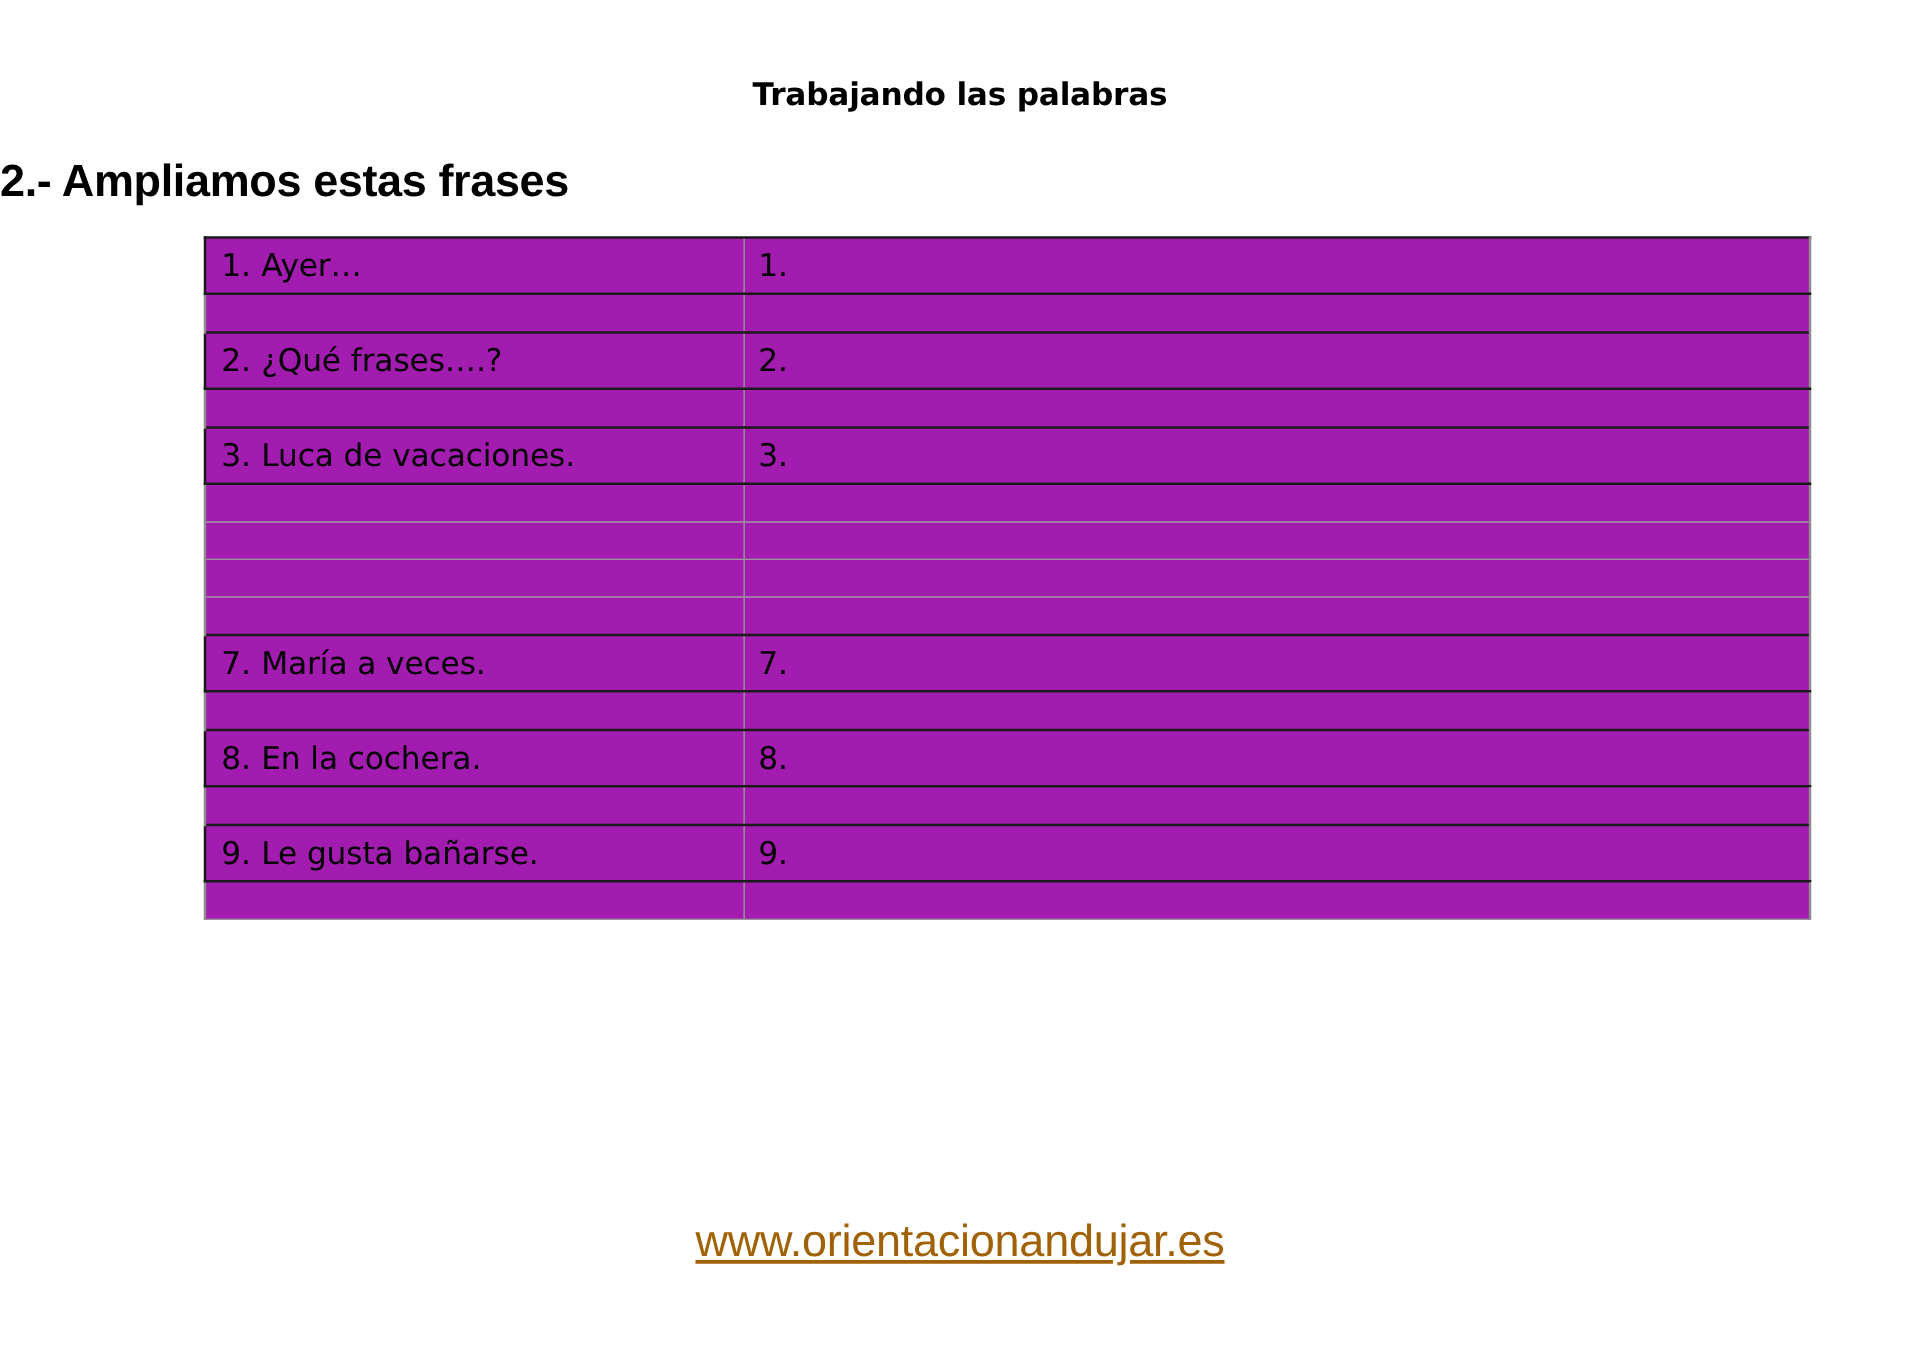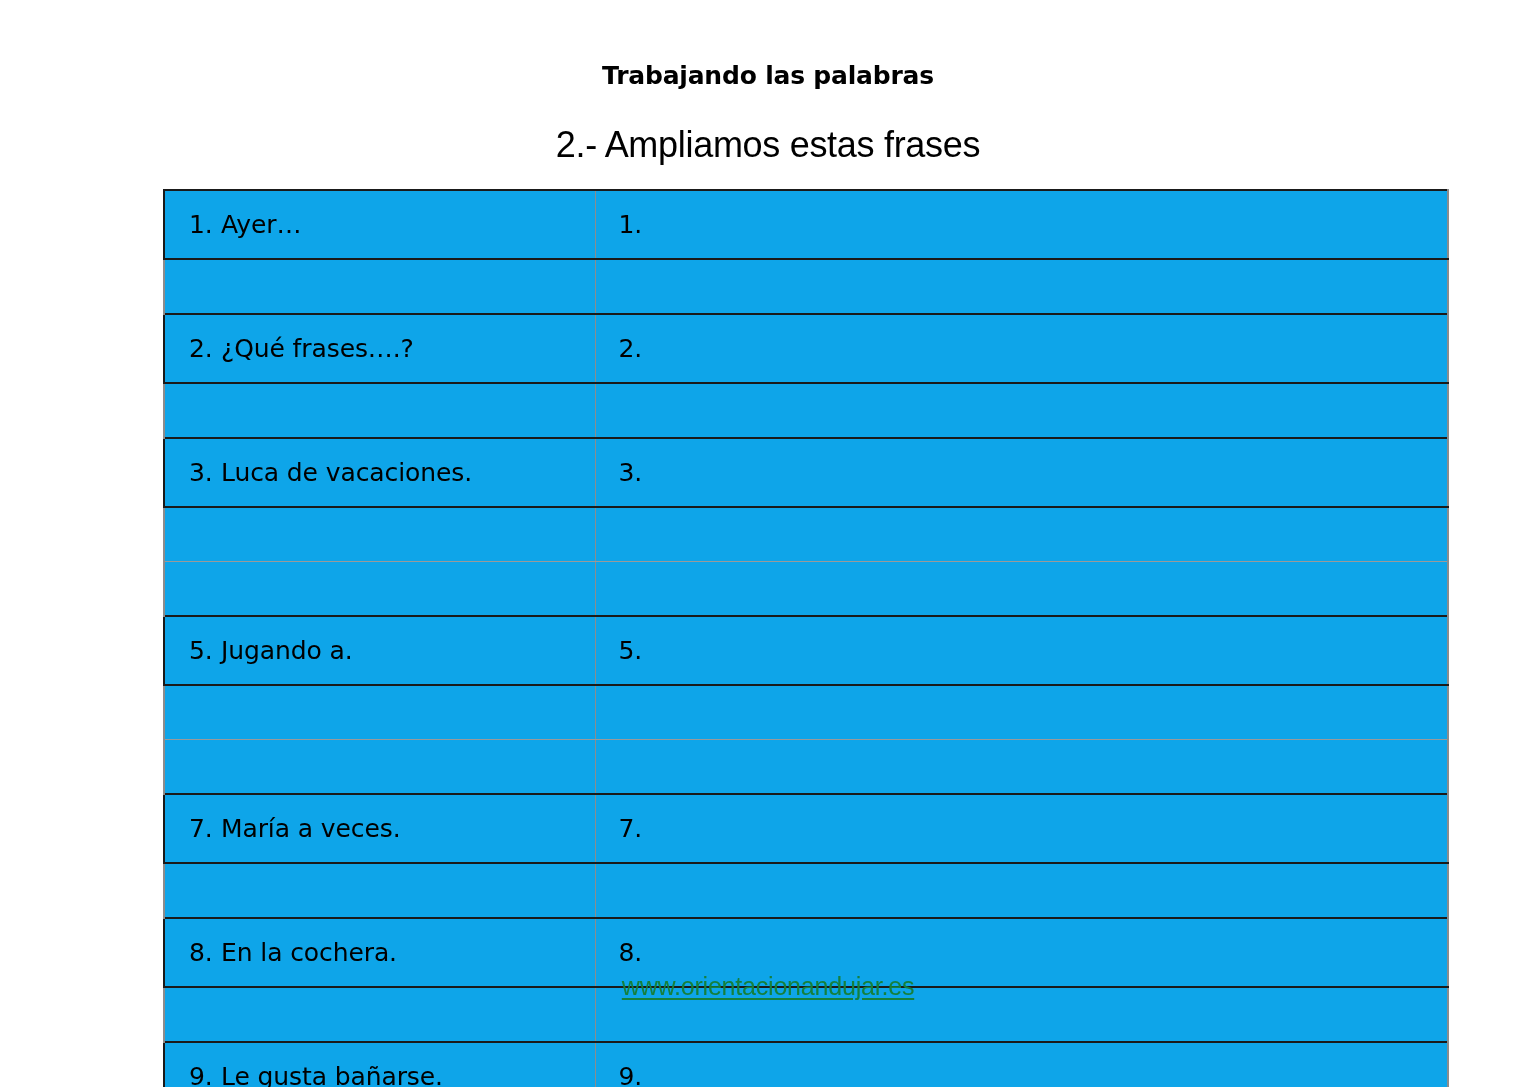--- a/index.html
+++ b/index.html
@@ -35,45 +35,44 @@
     font-weight: bold;
     letter-spacing: -0.2px;
     line-height: 1.1;
   }
 
   .doc-title {
     position: absolute;
     top: 124px;
     left: 0;
     width: 100%;
-    text-align: center;
     font-family: "Liberation Sans", sans-serif;
     font-size: 36px;
-    font-weight: normal;
+    font-weight: bold;
     letter-spacing: -0.3px;
     line-height: 1.15;
   }
 
   
   .sheet-table {
     position: absolute;
     left: 163px;
     top: 189px;
     width: 1284px;
     border-collapse: collapse;
     table-layout: fixed;
   }
 
   .sheet-table col.col-left  { width: 431px; }
   .sheet-table col.col-right { width: 853px; }
 
   .sheet-table td {
-    padding: 12px;
+    padding: 0;
     vertical-align: middle;
-    background: #0ea5e9;
+    background: #a21caf;
   }
 
   
   tr.row-prompt > td {
     height: 43px;
     border-top: 2px solid #1a1a1a;
     border-bottom: 2px solid #1a1a1a;
   }
   tr.row-prompt > td.cell-left {
     border-left: 2px solid #1a1a1a;
@@ -121,22 +120,22 @@
   
   .footer-link-wrap {
     position: absolute;
     top: 972px;
     left: 0;
     width: 100%;
     text-align: center;
   }
   .footer-link {
     font-family: "Liberation Sans", sans-serif;
-    font-size: 25px;
-    color: #15803d;
+    font-size: 36px;
+    color: #a16207;
     text-decoration: underline;
     text-underline-offset: 3px;
     letter-spacing: -0.2px;
   }
 </style>
 </head>
 <body>
 
 <div class="page">
 
@@ -199,28 +198,20 @@
           </td>
         </tr>
         <tr class="row-blank">
           <td class="cell-left">
             <span class="cell-inner"></span>
           </td>
           <td class="cell-right">
             <span class="cell-inner"></span>
           </td>
         </tr>
-        <tr class="row-prompt">
-          <td class="cell-left">
-            <span class="cell-inner"><span class="li-marker">5.</span><span>Jugando a.</span></span>
-          </td>
-          <td class="cell-right">
-            <span class="cell-inner">5.</span>
-          </td>
-        </tr>
         <tr class="row-blank">
           <td class="cell-left">
             <span class="cell-inner"></span>
           </td>
           <td class="cell-right">
             <span class="cell-inner"></span>
           </td>
         </tr>
         <tr class="row-blank">
           <td class="cell-left">

